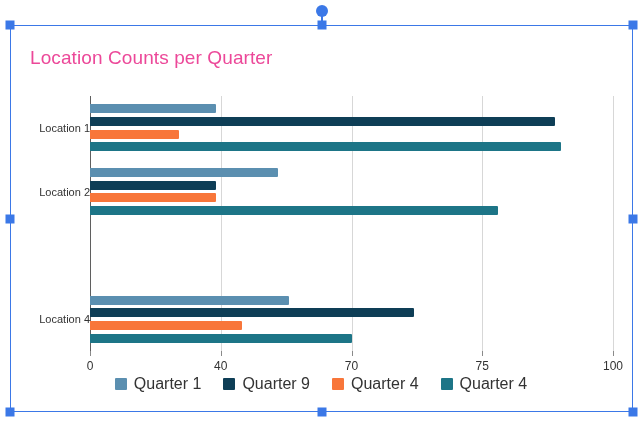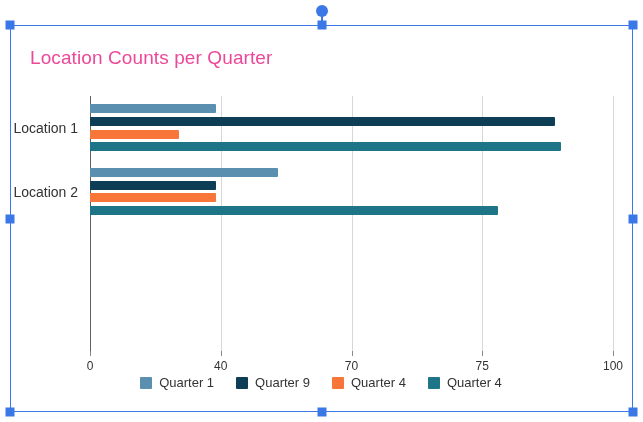--- a/index.html
+++ b/index.html
@@ -121,22 +121,22 @@
   }
   .bar {
     position: absolute;
     left: 0;
     height: 9px;
     border-radius: 0 1px 1px 0;
   }
   .cat-label {
     position: absolute;
     right: 100%;
-    margin-right: 12px;
-    font-size: 14px;
+    margin-right: 0;
+    font-size: 11px;
     color: #333333;
     white-space: nowrap;
     line-height: 1;
     transform: translateY(-50%);
   }
   .xtick-label {
     position: absolute;
     top: 100%;
     margin-top: 8px;
     font-size: 12px;
@@ -161,21 +161,21 @@
     align-items: center;
     gap: 7px;
   }
   .legend-swatch {
     width: 12px;
     height: 12px;
     border-radius: 1px;
     flex: none;
   }
   .legend-label {
-    font-size: 13px;
+    font-size: 16px;
     color: #333333;
     white-space: nowrap;
   }
 </style>
 </head>
 <body>
 
 <div id="chart-area">
 
   <div id="chart-title">Location Counts per Quarter</div>
@@ -204,20 +204,27 @@
         <div class="bar" title="Quarter 4 — Location 1: 90" style="top: 46.275px; width: 470.7px; background: rgb(29, 117, 135);"></div>
         <div class="cat-label" style="top: 31.875px;">Location 1</div>
       </div>
       <div class="group" style="top: 63.75px; height: 63.75px; text-align: right;">
         <div class="bar" title="Quarter 1 — Location 2: 36" style="top: 8.475px; width: 188.28px; background: rgb(91, 143, 176);"></div>
         <div class="bar" title="Quarter 2 — Location 2: 24" style="top: 21.075px; width: 125.52px; background: rgb(14, 62, 86);"></div>
         <div class="bar" title="Quarter 3 — Location 2: 24" style="top: 33.675px; width: 125.52px; background: rgb(248, 118, 58);"></div>
         <div class="bar" title="Quarter 4 — Location 2: 78" style="top: 46.275px; width: 407.94px; background: rgb(29, 117, 135);"></div>
         <div class="cat-label" style="top: 31.875px;">Location 2</div>
       </div>
+      <div class="group" style="top: 191.25px; height: 63.75px;">
+        <div class="bar" title="Quarter 1 — Location 4: 38" style="top: 8.475px; width: 198.74px; background: rgb(91, 143, 176);"></div>
+        <div class="bar" title="Quarter 2 — Location 4: 62" style="top: 21.075px; width: 324.26px; background: rgb(14, 62, 86);"></div>
+        <div class="bar" title="Quarter 3 — Location 4: 29" style="top: 33.675px; width: 151.67px; background: rgb(248, 118, 58);"></div>
+        <div class="bar" title="Quarter 4 — Location 4: 50" style="top: 46.275px; width: 261.5px; background: rgb(29, 117, 135);"></div>
+        <div class="cat-label" style="top: 31.875px;">Location 4</div>
+      </div>
     </div>
 
   <div id="legend">
       <div class="legend-item">
         <span class="legend-swatch" style="background: rgb(91, 143, 176);"></span>
         <span class="legend-label">Quarter 1</span>
       </div>
       <div class="legend-item">
         <span class="legend-swatch" style="background: rgb(14, 62, 86);"></span>
         <span class="legend-label">Quarter 9</span>

